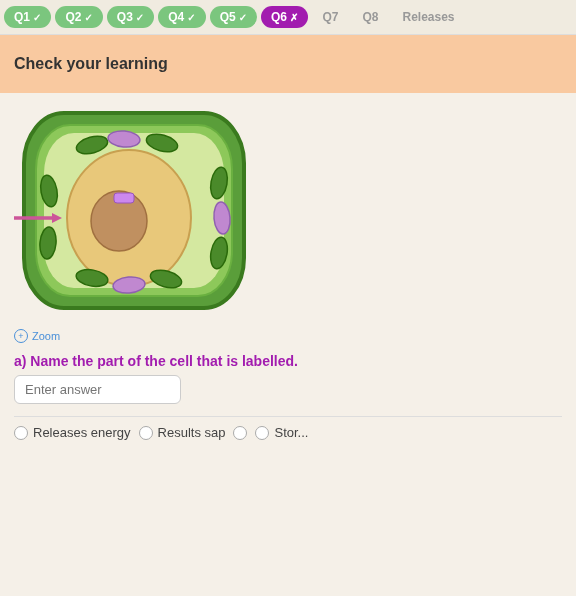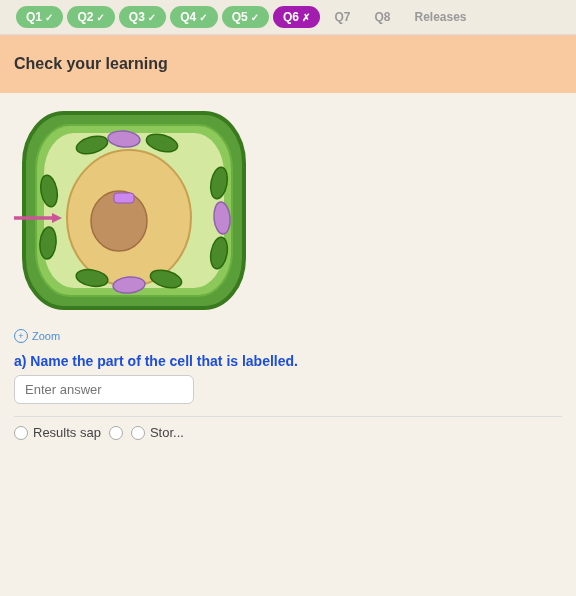--- a/index.html
+++ b/index.html
@@ -10,21 +10,21 @@
       height: 596px;
       overflow: hidden;
       position: relative;
     }
 
     
     .tab-bar {
       display: flex;
       align-items: center;
       background: #f0ebe0;
-      padding: 6px 16px;
+      padding: 6px 4px;
       gap: 4px;
       border-bottom: 1px solid #ddd;
     }
     .tab {
       padding: 4px 10px;
       border-radius: 14px;
       font-size: 12px;
       font-weight: bold;
       cursor: pointer;
       display: flex;
@@ -97,31 +97,31 @@
       color: #4a90d9;
     }
 
     
     .question {
       margin-bottom: 12px;
     }
     .question-label {
       font-size: 14px;
       font-weight: 600;
-      color: #1d4ed8;
+      color: #a21caf;
       margin-bottom: 6px;
     }
 
     .answer-input {
       border: 1px solid #ccc;
       border-radius: 6px;
       padding: 6px 10px;
       font-size: 13px;
       color: #aaa;
-      width: 180px;
+      width: 167px;
       background: white;
       outline: none;
     }
 
     
     .mc-options {
       display: flex;
       flex-wrap: wrap;
       gap: 8px;
       margin-top: 6px;
@@ -243,20 +243,24 @@
     </div>
     <input class="answer-input" type="text" placeholder="Enter answer" style="">
   </div>
 
   <hr class="divider">
 
   <div class="question">
     <div class="mc-options">
       <div class="mc-option">
         <div class="mc-radio"></div>
+        <span>Releases energy</span>
+      </div>
+      <div class="mc-option">
+        <div class="mc-radio"></div>
         <span>Results sap</span>
       </div>
       <div class="mc-option">
         <div class="mc-radio"></div>
       </div>
       <div class="mc-option">
         <div class="mc-radio"></div>
         <span>Stor...</span>
       </div>
     </div>

